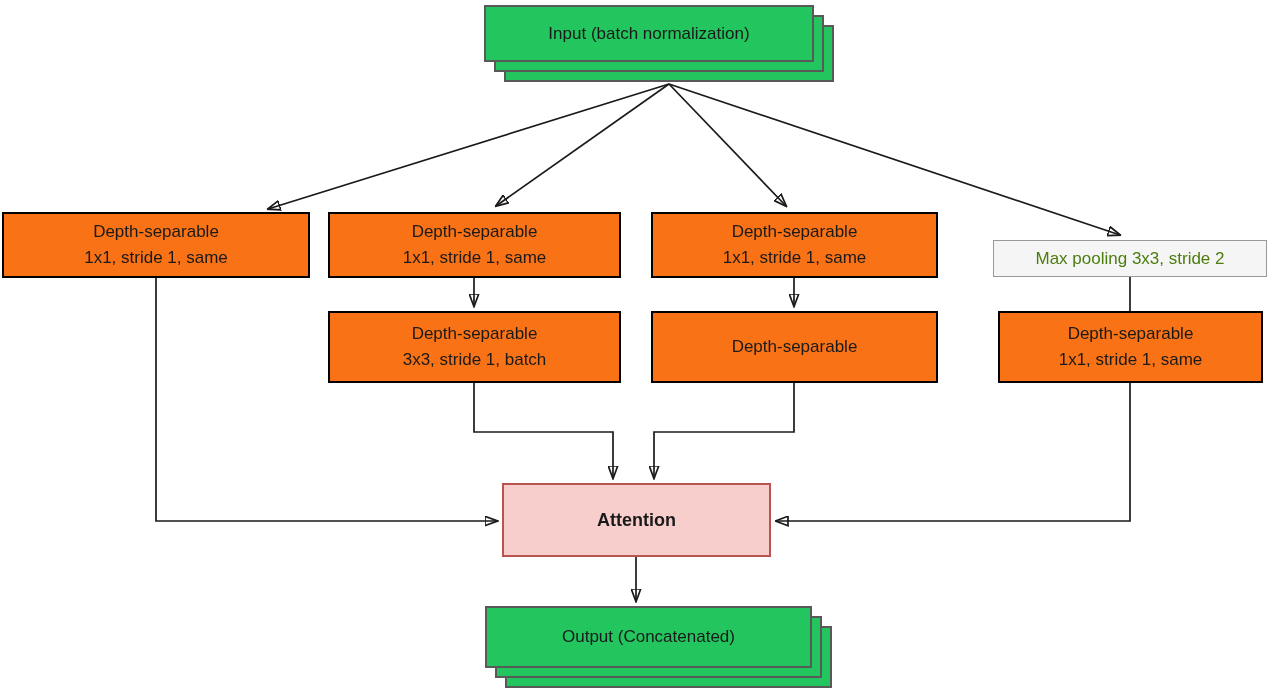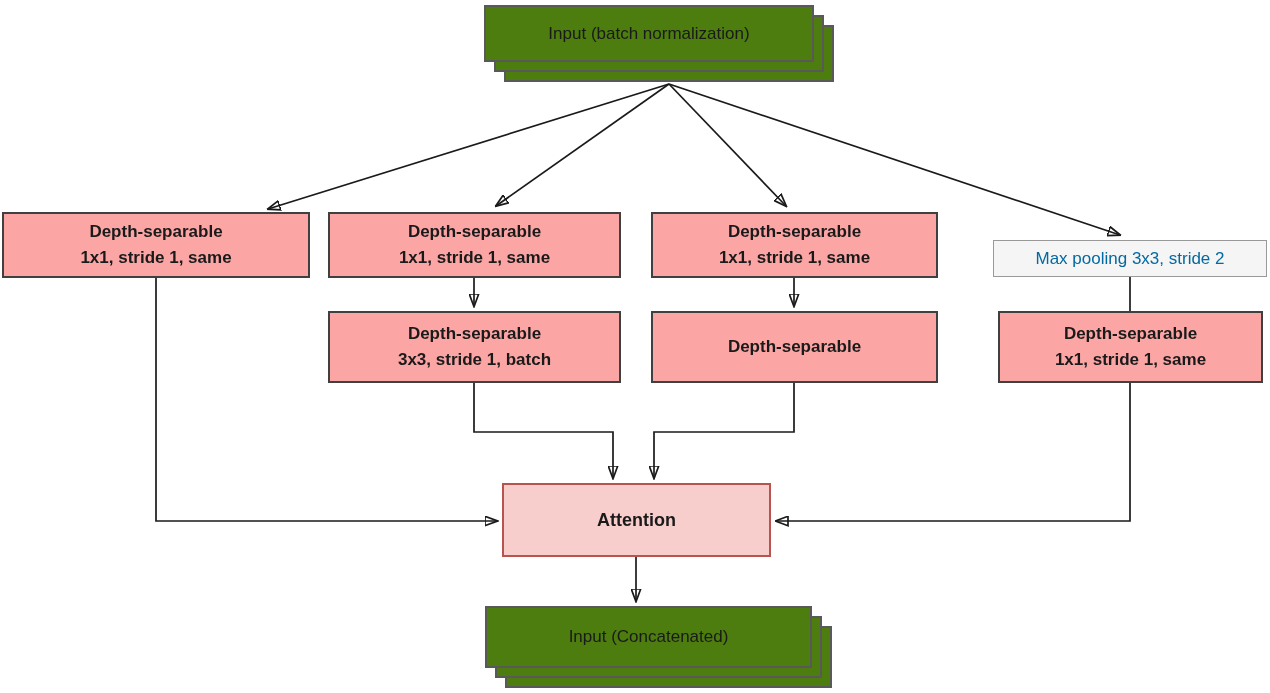--- a/index.html
+++ b/index.html
@@ -22,32 +22,31 @@
     flex-direction: column;
     align-items: center;
     justify-content: center;
     text-align: center;
     font-size: 17px;
     line-height: 26px;
     color: #1a1a1a;
     white-space: nowrap;
   }
   .conv {
-    background: #fca5a5;
-    border: 2px solid #404040;
-    font-weight: bold;
+    background: #f97316;
+    border: 2px solid #000000;
   }
   .io {
-    background: #4d7c0f;
+    background: #22c55e;
     border: 2px solid #595959;
   }
   .pool {
     background: #F5F5F5;
     border: 1.5px solid #999999;
-    color: #0369a1;
+    color: #4d7c0f;
     justify-content: center;
   }
   .attn {
     background: #F8CECC;
     border: 2px solid #B85450;
     font-weight: bold;
     font-size: 18px;
     align-items: center;
   }
   .edges {
@@ -105,21 +104,21 @@
     <div>1x1, stride 1, same</div>
   </div>
 
   <div class="node attn" style="left:502px; top:483px; width:269px; height:74px">
     <span>Attention</span>
   </div>
 
   <div class="node io" style="left:505px; top:626px; width:327px; height:62px"></div>
   <div class="node io" style="left:495px; top:616px; width:327px; height:62px"></div>
   <div class="node io" style="left:485px; top:606px; width:327px; height:62px">
-    <span>Input (Concatenated)</span>
+    <span>Output (Concatenated)</span>
   </div>
 
   <svg class="edges" viewBox="0 0 1270 693">
     <defs>
       <marker id="arrow" viewBox="0 0 14 11" refX="12.5" refY="5.5" markerWidth="14" markerHeight="11" orient="auto-start-reverse" markerUnits="userSpaceOnUse">
         <path d="M0.5,0.8 L13.2,5.5 L0.5,10.2 Z" fill="#1A1A1A" stroke="none"></path>
       </marker>
     </defs>
     <path d="M669,84 L268,209" marker-end="url(#arrow)"></path>
     <path d="M669,84 L496,206" marker-end="url(#arrow)"></path>

